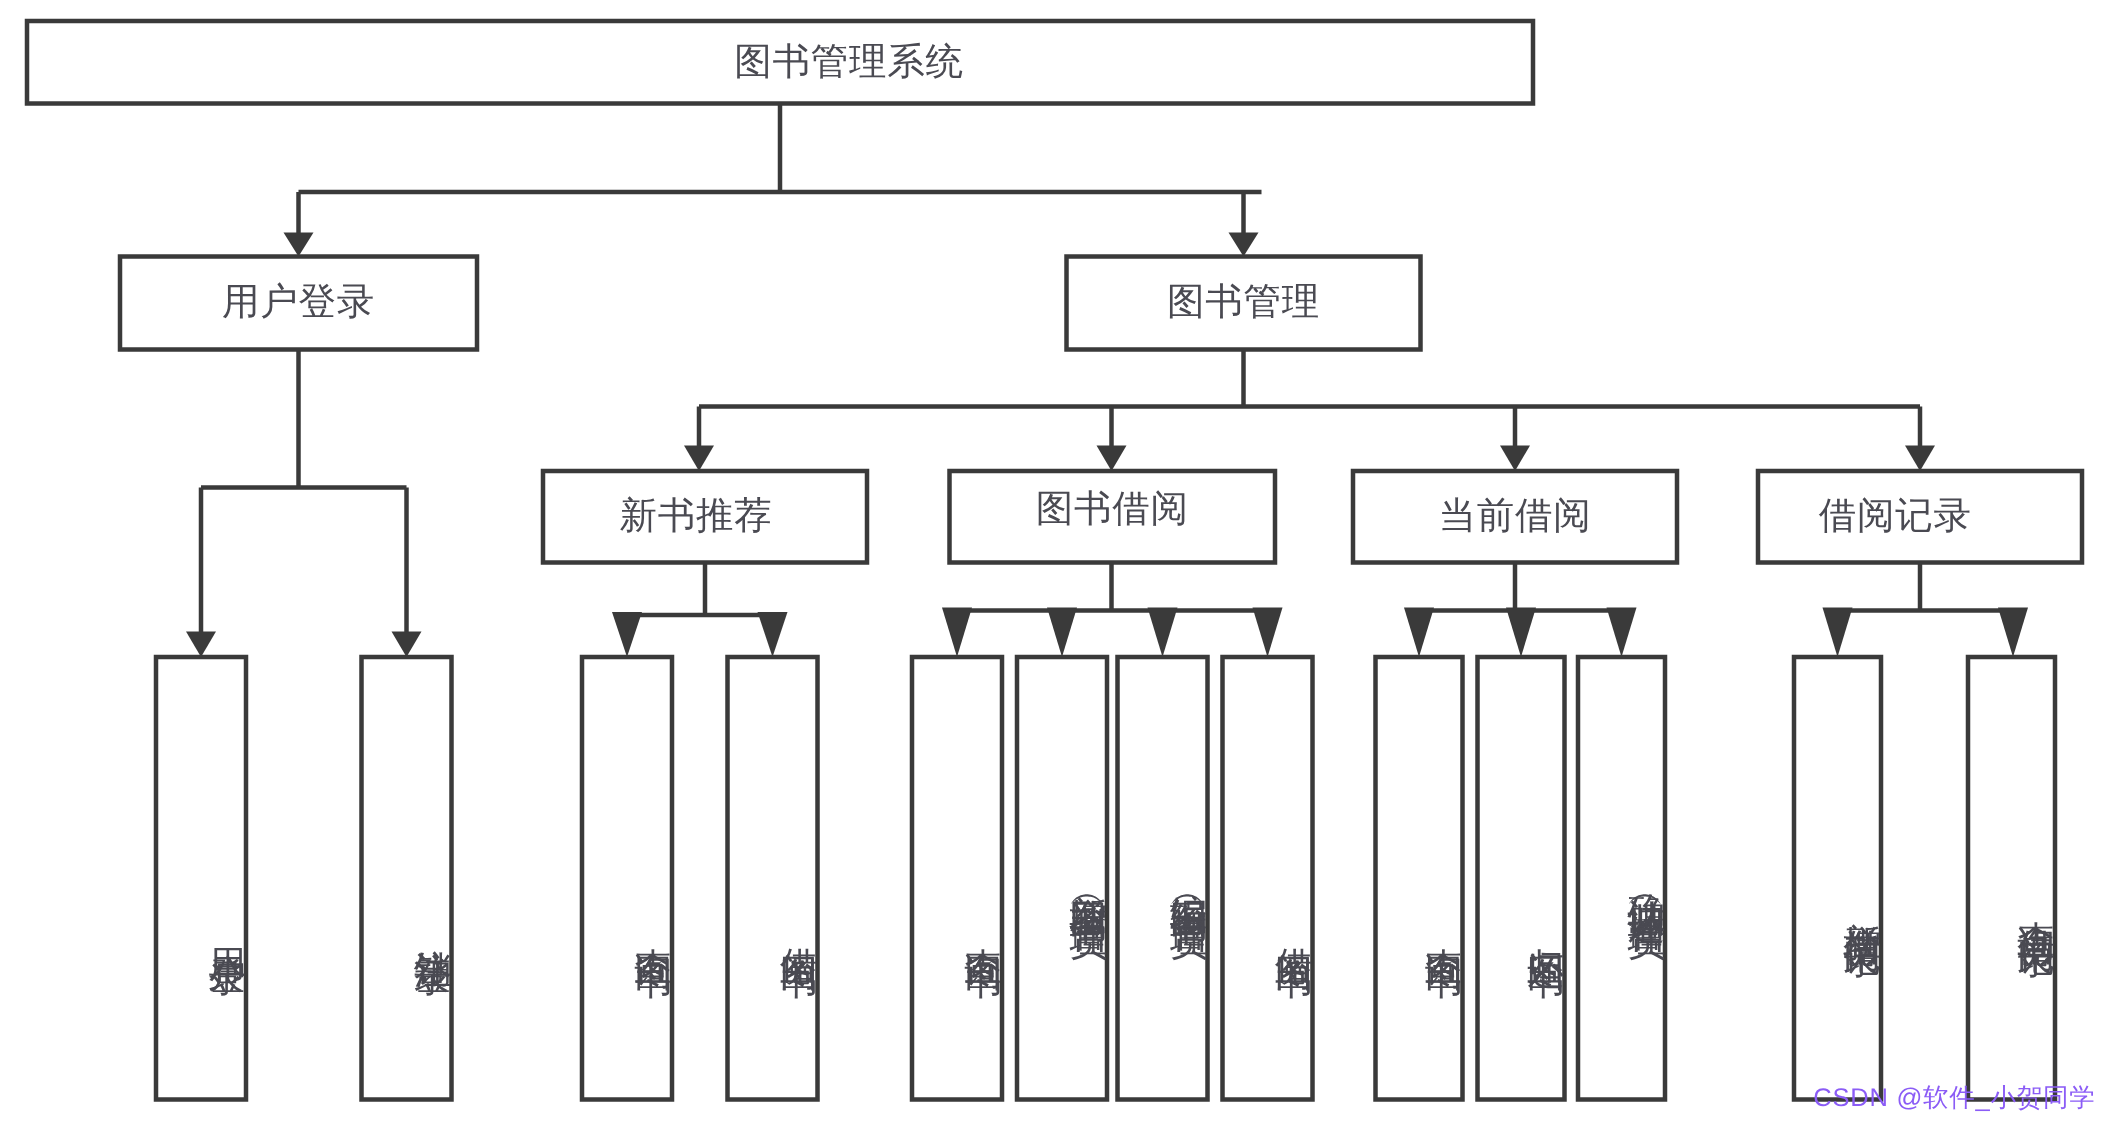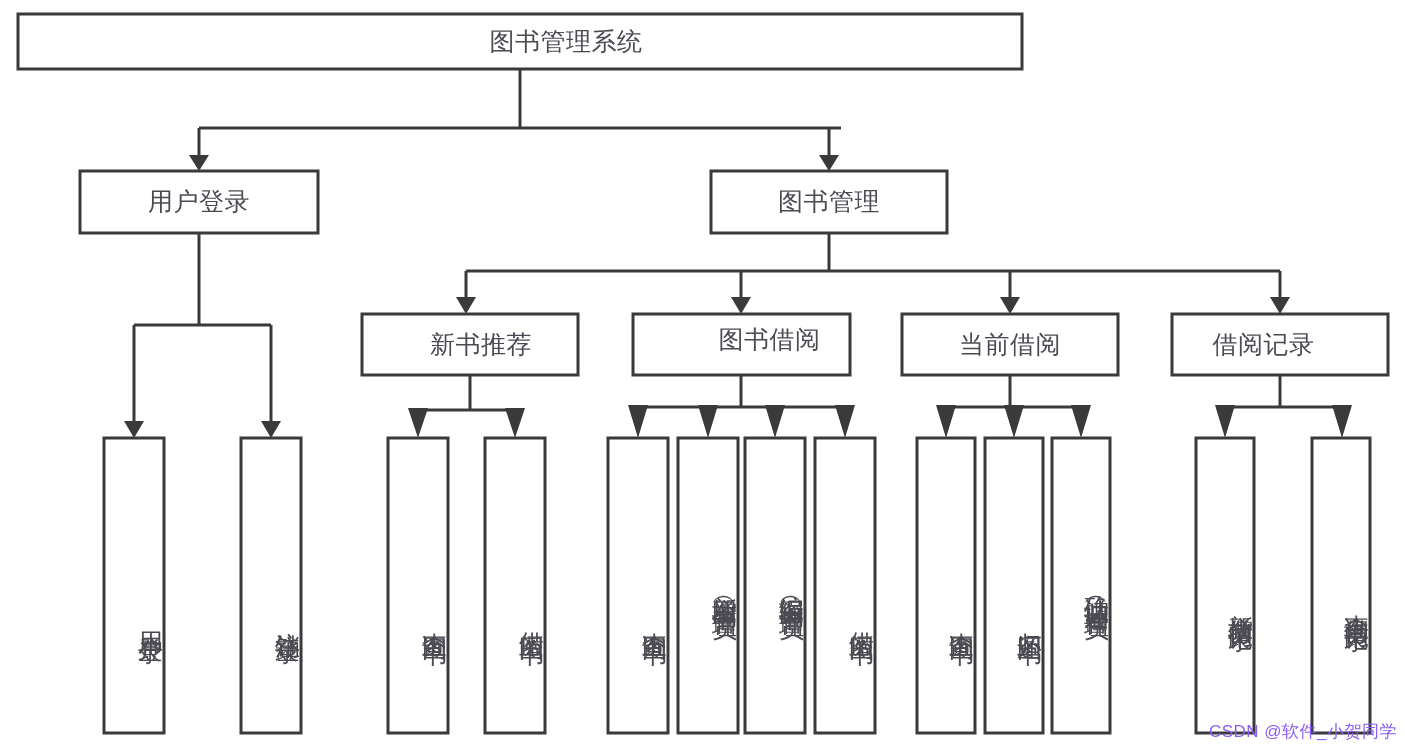--- a/index.html
+++ b/index.html
@@ -178,22 +178,22 @@
     <rect class="node-box" x="1052" y="438" width="58" height="295"></rect>
     <rect class="node-box" x="1196" y="438" width="58" height="295"></rect>
     <rect class="node-box" x="1312" y="438" width="58" height="295"></rect>
   </svg>
 
   <div class="node-label h-label" style="left:18px; top:14px; width:1048px; height:55px;margin-left:24px;">图书管理系统</div>
 
   <div class="node-label h-label" style="left:80px; top:171px; width:238px; height:62px;">用户登录</div>
   <div class="node-label h-label" style="left:711px; top:171px; width:236px; height:62px;border-radius:24px;">图书管理</div>
 
-  <div class="node-label h-label" style="left:373px; top:314px; width:216px; height:61px;">新书推荐</div>
-  <div class="node-label h-label" style="left:633px; top:314px; width:217px; height:51px;margin-left:28px;">图书借阅</div>
+  <div class="node-label h-label" style="left:356px; top:314px; width:216px; height:61px;">新书推荐</div>
+  <div class="node-label h-label" style="left:633px; top:314px; width:217px; height:51px;">图书借阅</div>
   <div class="node-label h-label" style="left:902px; top:314px; width:216px; height:61px;">当前借阅</div>
   <div class="node-label h-label" style="left:1172px; top:314px; width:183px; height:61px;">借阅记录</div>
 
   <div class="node-label v-label" style="left:104px; top:495px; width:60px; height:238px;">用户登录</div>
   <div class="node-label v-label" style="left:241px; top:495px; width:60px; height:238px;">注销登录</div>
   <div class="node-label v-label" style="left:388px; top:495px; width:60px; height:238px;">查询图书</div>
   <div class="node-label v-label" style="left:485px; top:495px; width:60px; height:238px;">借阅图书</div>
   <div class="node-label v-label" style="left:608px; top:495px; width:60px; height:238px;">查询图书</div>
   <div class="node-label v-label long" style="left:678px; top:442px; width:60px; height:291px;">新增图书（管理员）</div>
   <div class="node-label v-label long" style="left:745px; top:442px; width:60px; height:291px;">编辑图书（管理员）</div>

